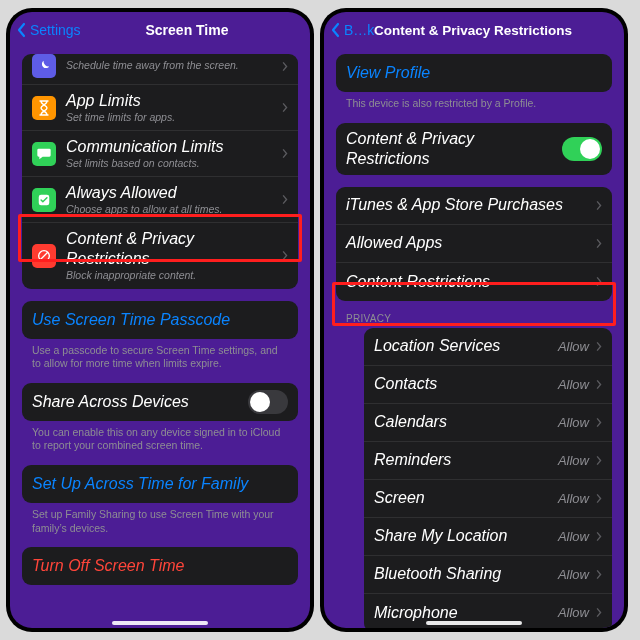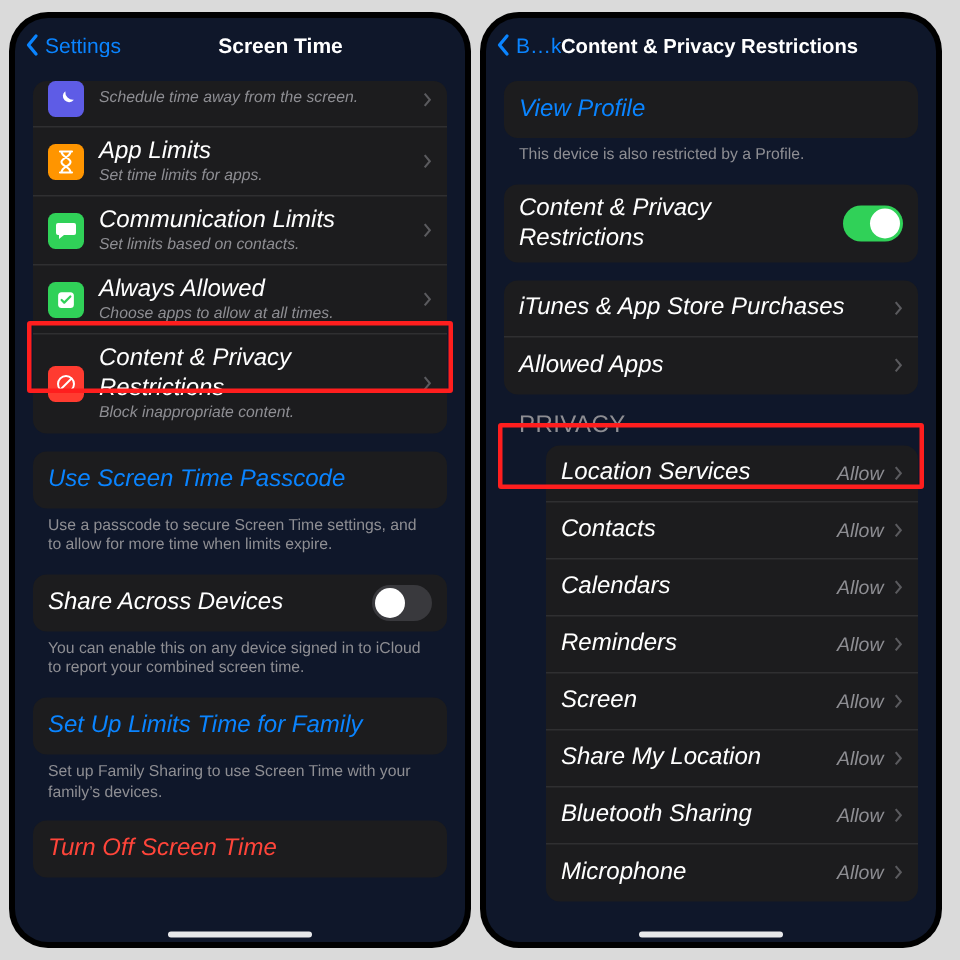--- a/index.html
+++ b/index.html
@@ -13,21 +13,21 @@
   .phone {
     width: 308px; height: 624px;
     background: #000;
     border-radius: 26px;
     padding: 4px;
     overflow: hidden;
     position: relative;
   }
   .screen {
     width: 100%; height: 100%;
-    background: #0f172a;
+    background: #4c1d95;
     border-radius: 22px;
     overflow: hidden;
     position: relative;
   }
   .navbar {
     height: 36px;
     display: flex;
     align-items: center;
     padding: 0 6px;
     position: relative;
@@ -90,21 +90,21 @@
   .link-cell .title { color: #0a84ff; }
   .danger .title { color: #ff453a; }
   .footer {
     color: #8e8e93;
     font-size: 10.5px;
     padding: 5px 22px 0 22px;
     line-height: 1.3;
   }
   .section-header {
     color: #8e8e93;
-    font-size: 16px;
+    font-size: 10px;
     padding: 12px 22px 4px 22px;
     text-transform: uppercase;
     letter-spacing: 0.3px;
   }
   .toggle {
     width: 40px; height: 24px;
     border-radius: 12px;
     position: relative;
     flex-shrink: 0;
   }
@@ -246,21 +246,21 @@
           <div class="toggle off">
               <div class="knob"></div>
             </div>
         </div>
       </div>
       <div class="footer">You can enable this on any device signed in to iCloud to report your combined screen time.</div>
 
       <div class="cellgroup">
         <div class="cell link-cell">
           <div class="textcol">
-              <div class="title">Set Up Limits Time for Family</div>
+              <div class="title">Set Up Across Time for Family</div>
             </div>
         </div>
       </div>
       <div class="footer">Set up Family Sharing to use Screen Time with your family’s devices.</div>
 
       <div class="cellgroup">
         <div class="cell danger">
           <div class="textcol">
               <div class="title">Turn Off Screen Time</div>
             </div>
@@ -316,20 +316,28 @@
             </svg>
         </div>
         <div class="cell">
           <div class="textcol">
               <div class="title">Allowed Apps</div>
             </div>
           <svg class="chevron" viewBox="0 0 10 16">
               <path d="M3 2 L8 8 L3 14"></path>
             </svg>
         </div>
+        <div class="cell">
+          <div class="textcol">
+              <div class="title">Content Restrictions</div>
+            </div>
+          <svg class="chevron" viewBox="0 0 10 16">
+              <path d="M3 2 L8 8 L3 14"></path>
+            </svg>
+        </div>
       </div>
 
       <div class="section-header">Privacy</div>
 
       <div class="cellgroup" style="margin-top:0;margin-left:40px;">
         <div class="cell">
           <div class="textcol">
               <div class="title">Location Services</div>
             </div>
           <div class="value">Allow</div>

